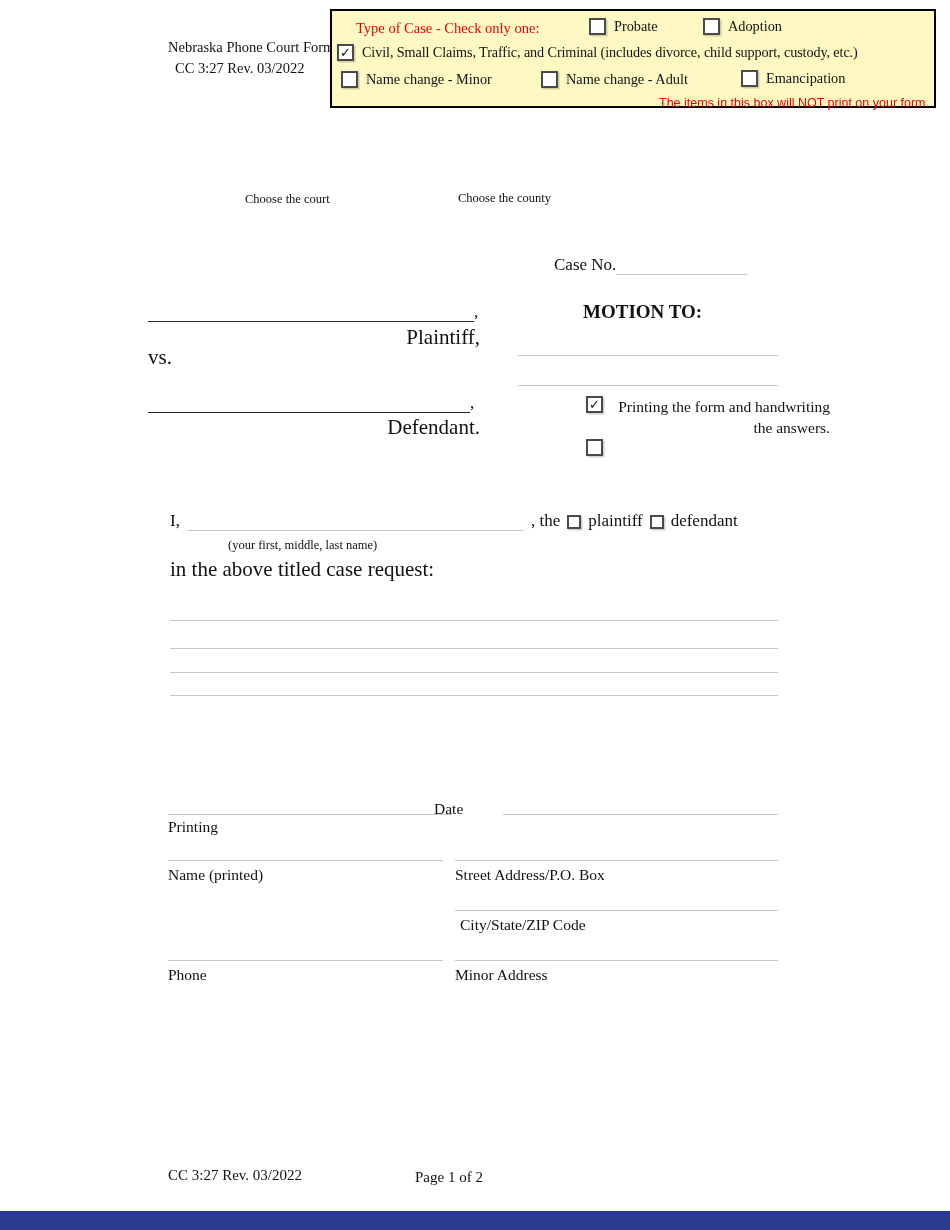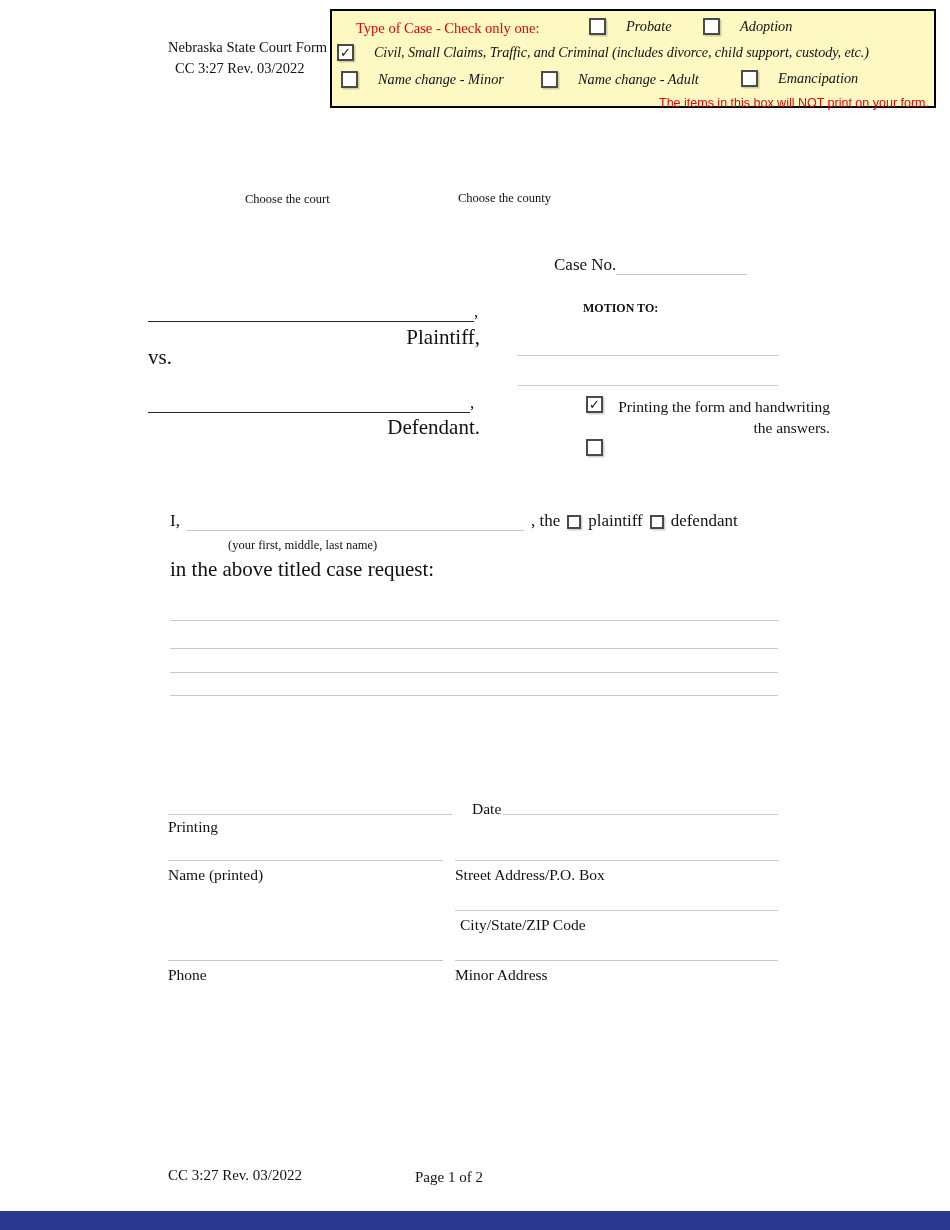--- a/index.html
+++ b/index.html
@@ -14,21 +14,21 @@
   .page{position:relative;width:950px;height:1230px;background:#fff;overflow:hidden;}
   .abs{position:absolute;}
 
   
   .form-id{left:168px;top:37px;font-size:14.5px;line-height:21px;}
   .form-id .rev{padding-left:7px;}
 
   
   .case-box{left:330px;top:9px;width:606px;height:99px;border:2px solid #000;background:#fef9c3;}
   .case-box .box-title{left:24px;top:9px;font-size:14.5px;color:var(--red);}
-  .opt{display:flex;align-items:center;gap:20px;white-space:nowrap;font-size:14.3px;font-style:italic;}
+  .opt{display:flex;align-items:center;gap:8px;white-space:nowrap;font-size:14.3px;}
   .opt-probate{left:257px;top:7px;}
   .opt-adoption{left:371px;top:7px;}
   .opt-civil{left:5px;top:33px;}
   .opt-civil .olbl{font-size:14.2px;letter-spacing:-0.1px;}
   .opt-ncminor{left:9px;top:60px;}
   .opt-ncadult{left:209px;top:60px;}
   .opt-emanc{left:409px;top:59px;}
   .box-note{right:5px;top:85px;font-family:"Liberation Sans",sans-serif;font-size:12.5px;color:var(--red);}
 
   
@@ -48,37 +48,37 @@
   .court-line .fill{height:22px;}
   .hint{font-size:12.5px;}
 
   .case-no{left:554px;top:255px;display:flex;align-items:flex-end;gap:0;font-size:17px;}
 
   .party-line{display:flex;align-items:flex-end;font-size:17px;}
   .t17{font-size:21px;}
   .t155{font-size:15.5px;}
   .right100{width:100px;text-align:right;}
 
-  .motion-title{left:583px;top:301px;font-size:12px;font-weight:bold;}
+  .motion-title{left:583px;top:301px;font-size:19px;font-weight:bold;}
   .motion-opt{display:flex;align-items:flex-start;gap:9px;}
   .motion-opt .olbl{font-size:15.5px;line-height:1.38;}
 
   .request-line{left:170px;top:511px;display:flex;align-items:flex-end;gap:7px;font-size:17px;white-space:nowrap;}
 
   .footer-bar{left:0;top:1211px;width:950px;height:19px;background:var(--bar-blue);}
   .t15{font-size:15px;}
   .nowrap{white-space:nowrap;}
 </style>
 </head>
 <body>
 
 <div class="page">
 
   <div class="abs form-id">
-    <div>Nebraska State Court Form</div>
+    <div>Nebraska Phone Court Form</div>
     <div class="rev">CC 3:27 Rev. 03/2022</div>
   </div>
 
   <div class="abs case-box">
     <span class="abs box-title">Type of Case - Check only one:</span>
 
     <span class="abs opt opt-probate">
       <span class="cb"></span>
       <span class="olbl">Probate</span>
     </span>
@@ -156,21 +156,21 @@
   </div>
   <span class="abs hint" style="left:228px;top:538px;">(your first, middle, last name)</span>
   <span class="abs t17" style="left:170px;top:557px;">in the above titled case request:</span>
 
   <div class="hr" style="left:170px;top:620px;width:608px;"></div>
   <div class="hr" style="left:170px;top:648px;width:608px;"></div>
   <div class="hr" style="left:170px;top:672px;width:608px;"></div>
   <div class="hr" style="left:170px;top:695px;width:608px;"></div>
 
   <div class="hr" style="left:168px;top:814px;width:284px;"></div>
-  <span class="abs t155" style="left:472px;top:800px;">Date</span>
+  <span class="abs t155" style="left:434px;top:800px;">Date</span>
   <div class="hr" style="left:503px;top:814px;width:275px;"></div>
   <span class="abs t155" style="left:168px;top:818px;">Printing</span>
 
   <div class="hr" style="left:168px;top:860px;width:275px;"></div>
   <div class="hr" style="left:455px;top:860px;width:323px;"></div>
   <span class="abs t155" style="left:168px;top:866px;">Name (printed)</span>
   <span class="abs t155" style="left:455px;top:866px;">Street Address/P.O. Box</span>
 
   <div class="hr" style="left:455px;top:910px;width:323px;"></div>
   <span class="abs t155" style="left:460px;top:916px;">City/State/ZIP Code</span>

